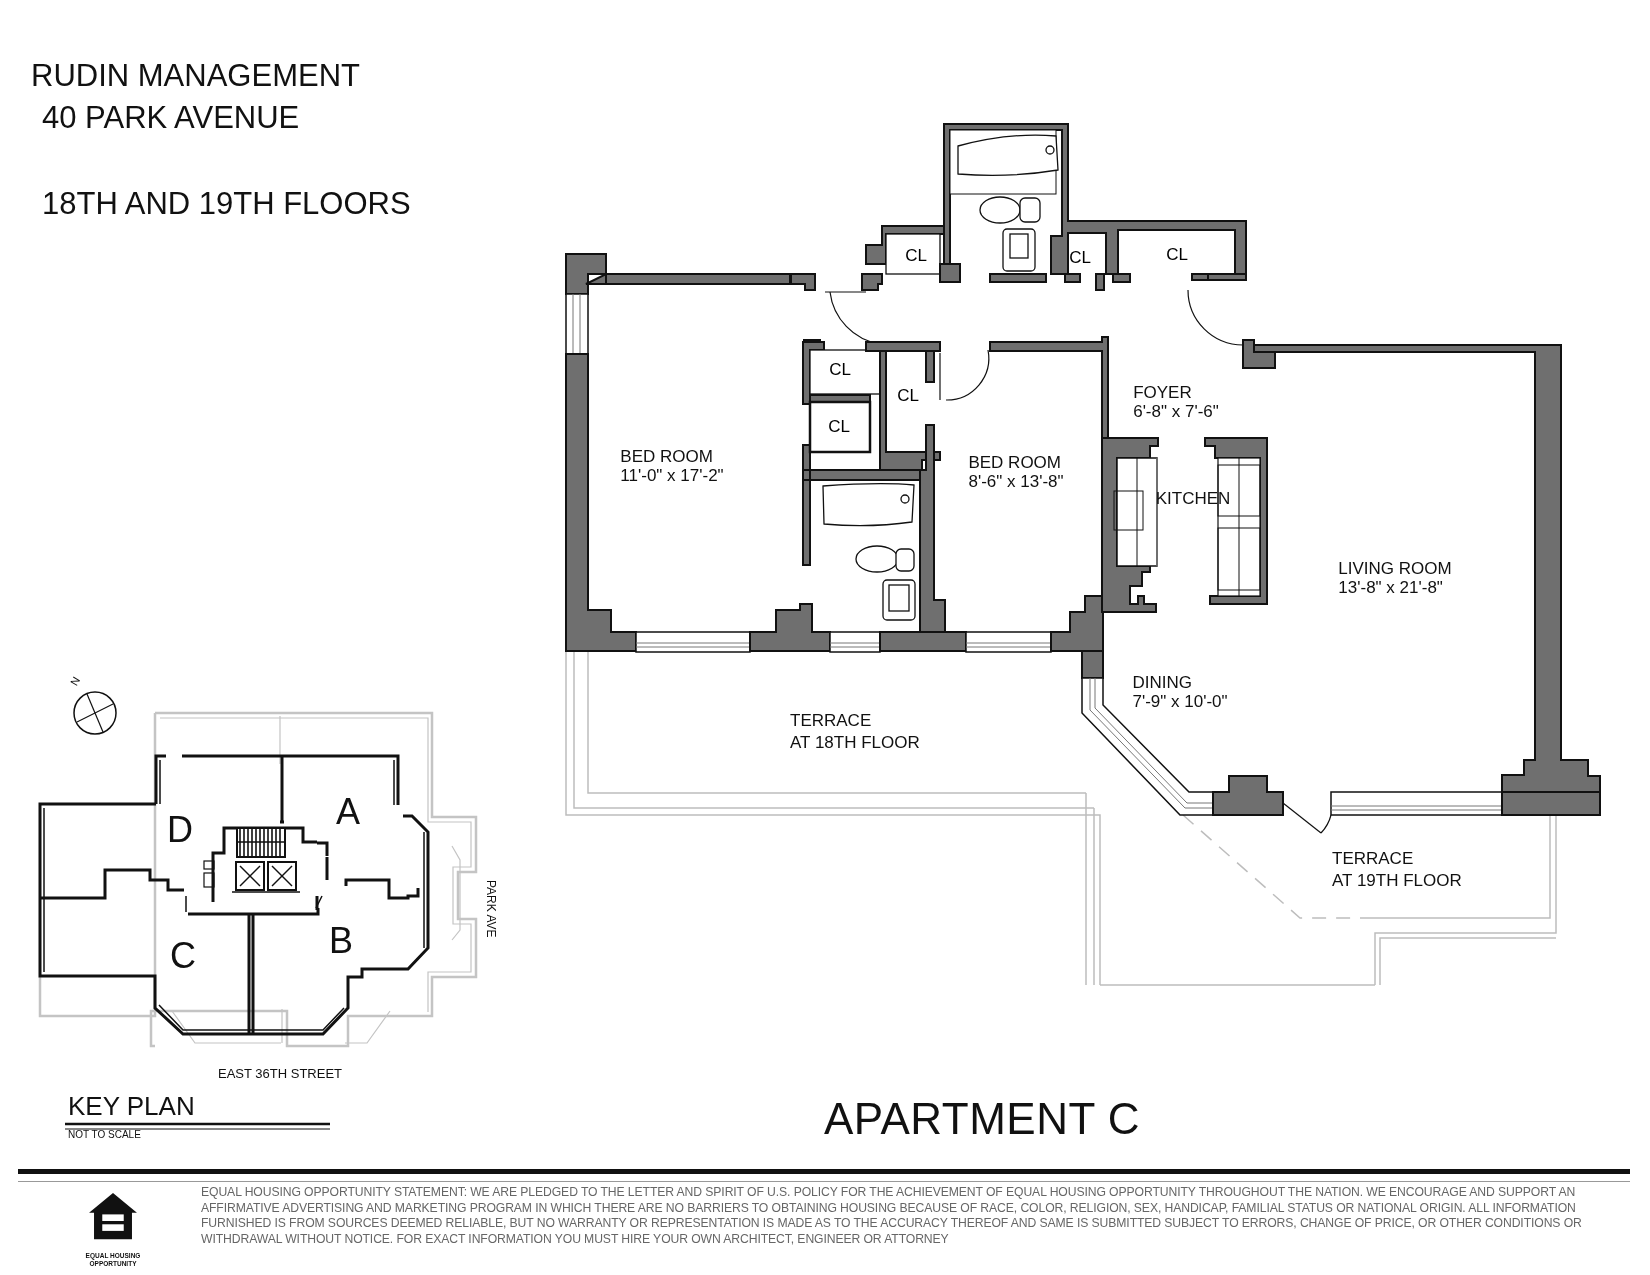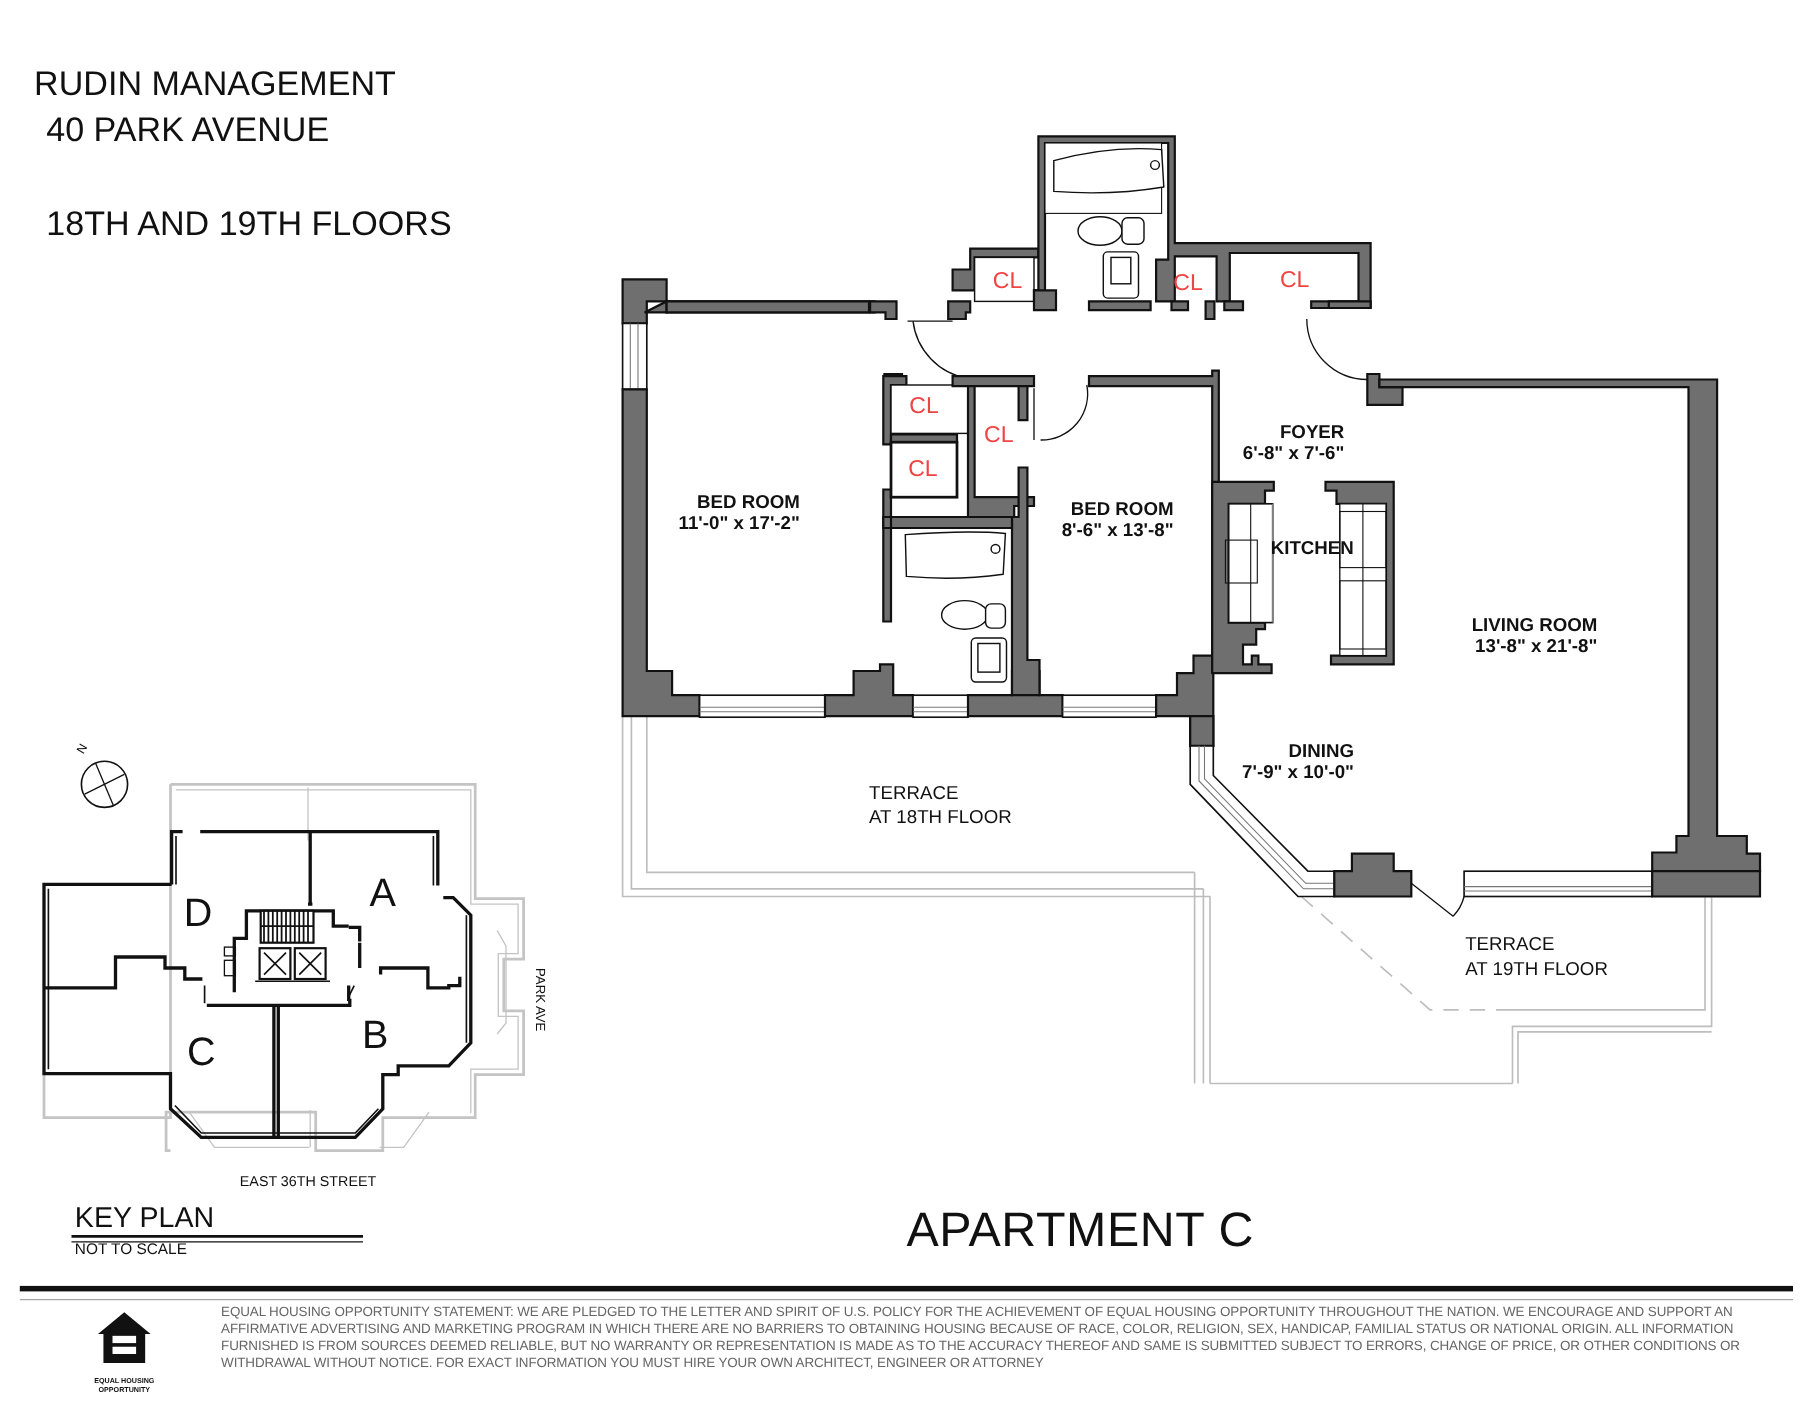--- a/index.html
+++ b/index.html
@@ -1,25 +1,25 @@
 <!DOCTYPE html>
 <html><head>
   <meta charset="utf-8">
   <style>
     html, body { margin: 0; padding: 0; background: #ffffff; }
     body { width: 1650px; height: 1275px; position: relative; overflow: hidden; font-family: "Liberation Sans", sans-serif; color: #111; }
     .abs { position: absolute; }
     .hdr-line { position: absolute; font-size: 31px; line-height: 40px; white-space: nowrap; color: #111; }
-    .room-label { position: absolute; text-align: right; font-size: 17px; line-height: 19px; white-space: nowrap; transform: translateX(-50%); color: #111; font-weight: bold; }
-    .cl-label { position: absolute; font-size: 21px; line-height: 19px; transform: translate(-50%, -50%); color: #ef4444; }
+    .room-label { position: absolute; text-align: left; font-size: 17px; line-height: 19px; white-space: nowrap; transform: translateX(-50%); color: #111; }
+    .cl-label { position: absolute; font-size: 17px; line-height: 19px; transform: translate(-50%, -50%); color: #000000; }
     .keyletter { position: absolute; font-size: 36px; line-height: 36px; transform: translate(-50%, -50%); color: #111; }
     svg { position: absolute; left: 0; top: 0; }
     .title-apt { position: absolute; left: 824px; top: 1082px; font-size: 44px; line-height: 50px; letter-spacing: 0.5px; white-space: nowrap; margin-top: 12px; }
     .keyplan-title { position: absolute; left: 68px; top: 1092px; font-size: 26px; line-height: 28px; white-space: nowrap; }
-    .keyplan-sub { position: absolute; left: 68px; top: 1129px; font-size: 14px; line-height: 12px; white-space: nowrap; }
+    .keyplan-sub { position: absolute; left: 68px; top: 1129px; font-size: 10px; line-height: 12px; white-space: nowrap; }
     .street-label { position: absolute; left: 218px; top: 1066px; font-size: 13px; line-height: 15px; white-space: nowrap; }
     .park-label { position: absolute; left: 498px; top: 880px; font-size: 12px; line-height: 14px; white-space: nowrap; transform-origin: left top; transform: rotate(90deg); }
     .footer-rule { position: absolute; left: 18px; top: 1169px; width: 1612px; height: 5px; background: #111; }
     .footer-rule2 { position: absolute; left: 18px; top: 1181px; width: 1612px; height: 1px; background: #999; }
     .disclaimer { position: absolute; left: 165px; top: 1185px; width: 1460px; font-size: 12.2px; line-height: 15.5px; color: #666; letter-spacing: -0.1px; }
     .disclaimer div { white-space: nowrap; margin-left: 36px; }
     .eho-logo { position: absolute; left: 80px; top: 1188px; width: 66px; height: 80px; }
     .eho-text { position: absolute; left: 76px; top: 1252px; width: 74px; font-size: 6.5px; line-height: 7.5px; text-align: center; font-weight: bold; }
   </style>
 </head>

